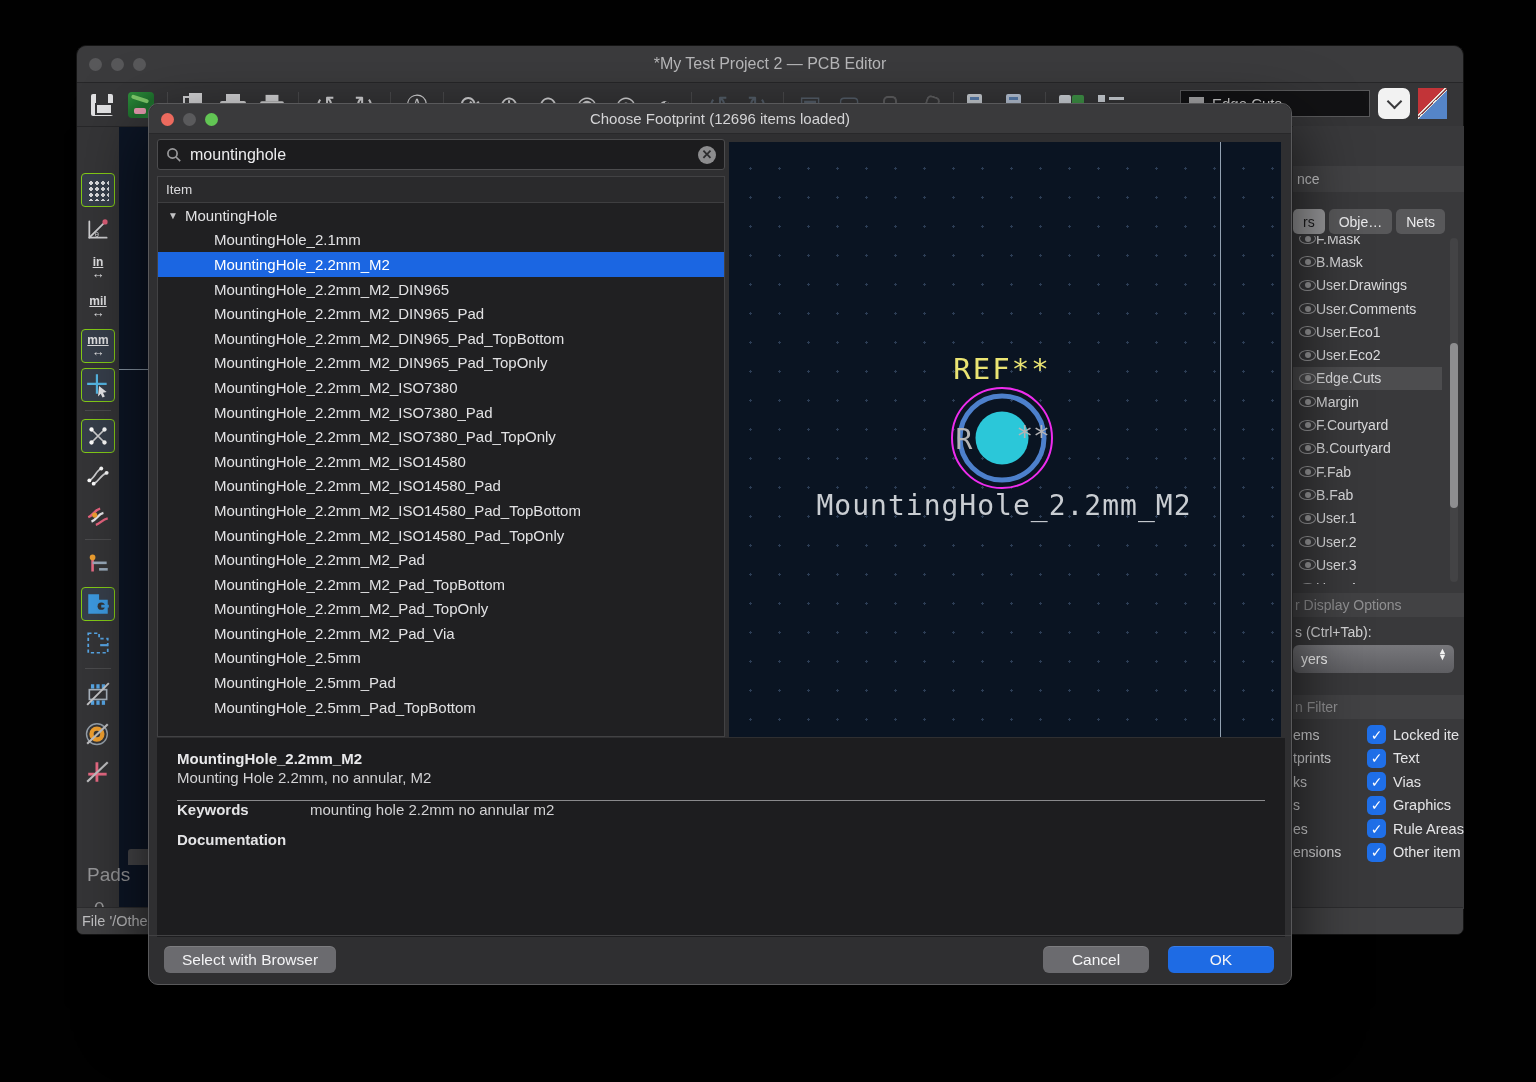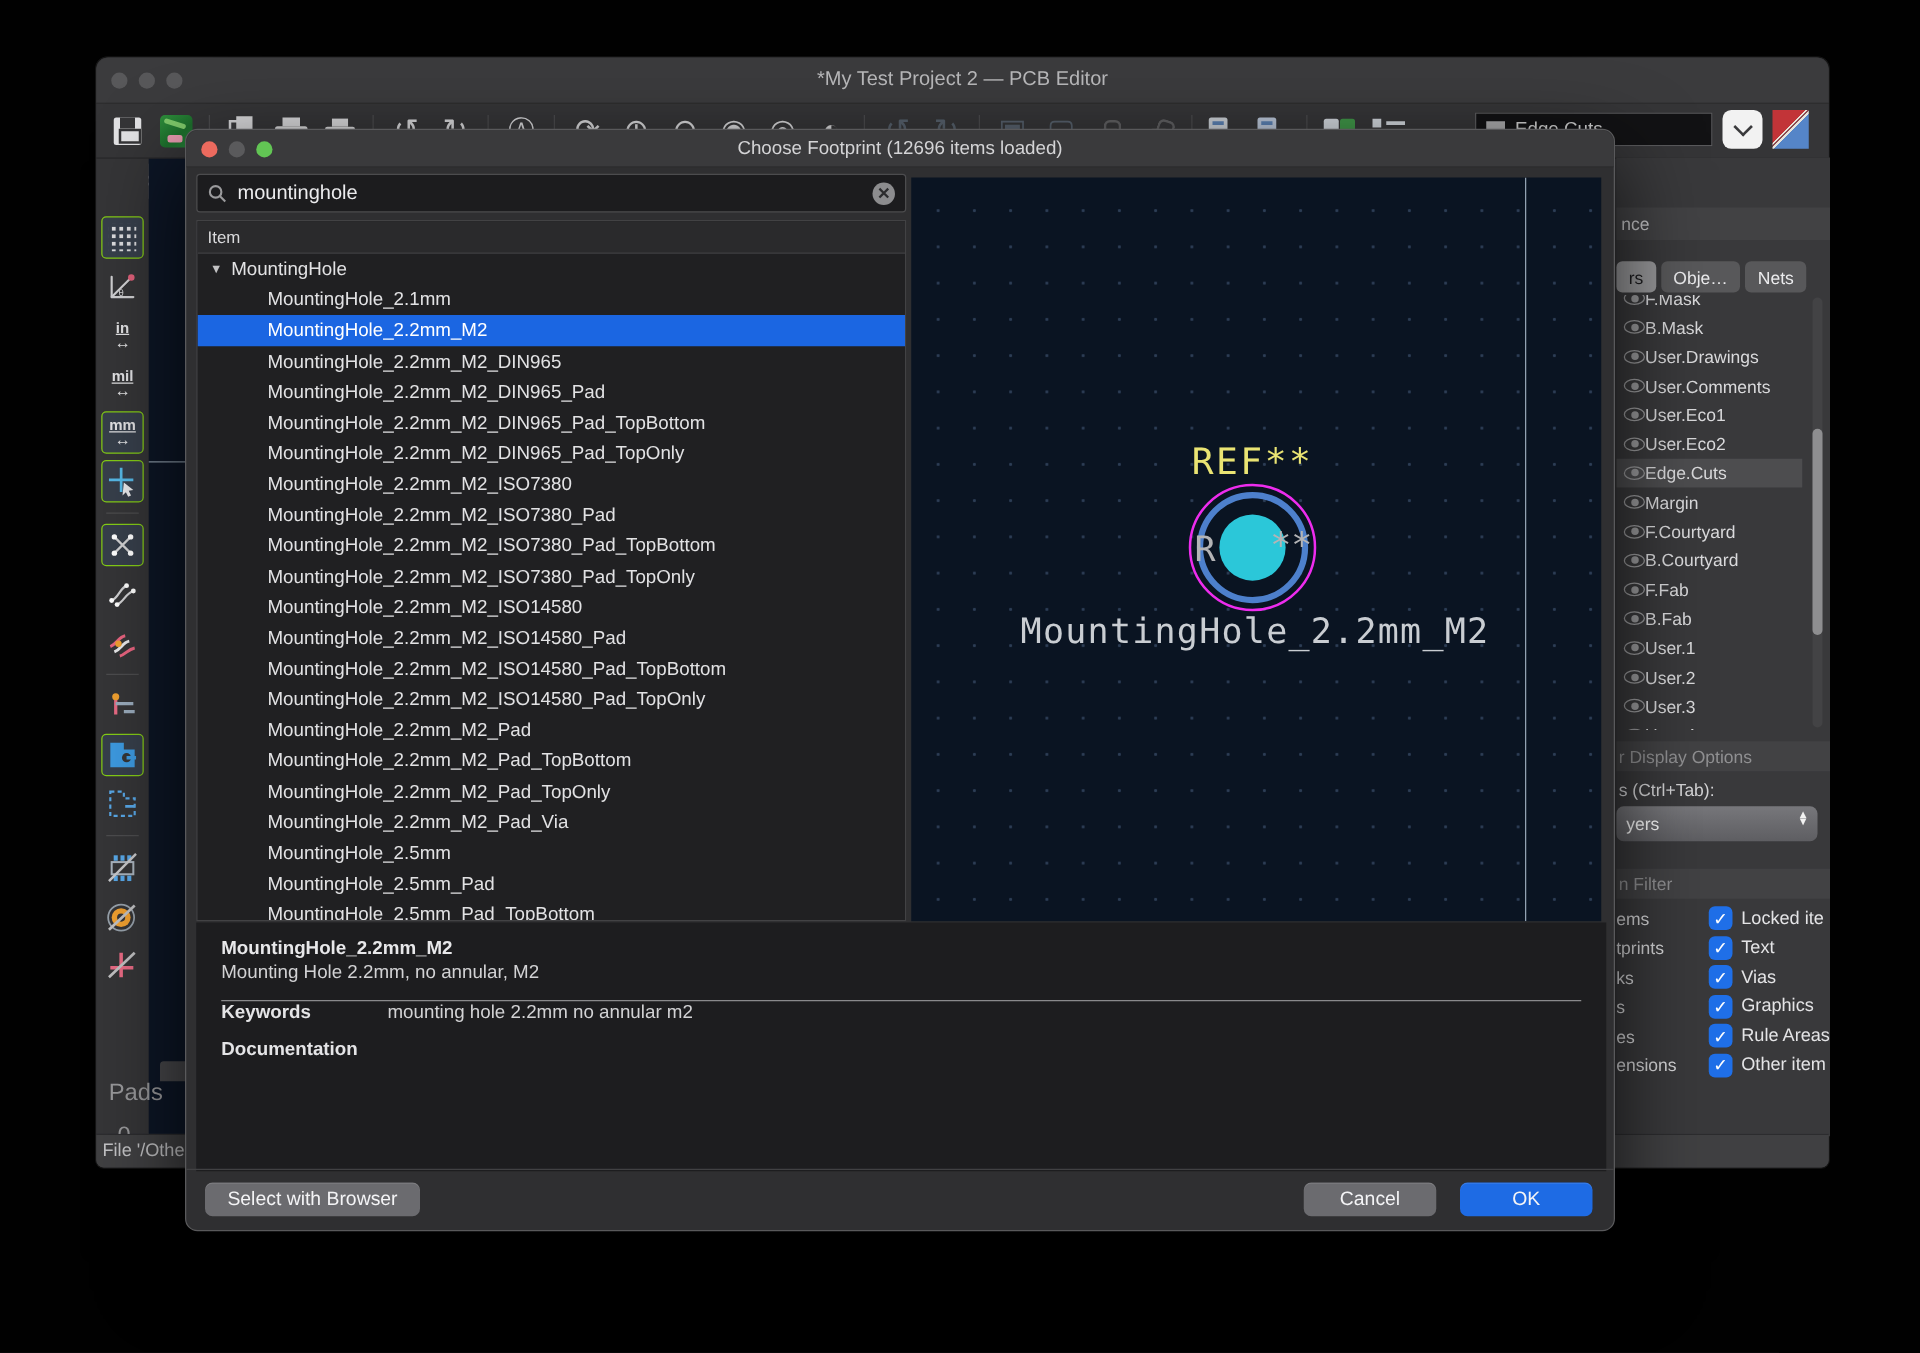--- a/index.html
+++ b/index.html
@@ -604,21 +604,20 @@
             <span>MountingHole</span>
           </div>
           <div class="fp-row child">MountingHole_2.1mm</div>
           <div class="fp-row child selected">MountingHole_2.2mm_M2</div>
           <div class="fp-row child">MountingHole_2.2mm_M2_DIN965</div>
           <div class="fp-row child">MountingHole_2.2mm_M2_DIN965_Pad</div>
           <div class="fp-row child">MountingHole_2.2mm_M2_DIN965_Pad_TopBottom</div>
           <div class="fp-row child">MountingHole_2.2mm_M2_DIN965_Pad_TopOnly</div>
           <div class="fp-row child">MountingHole_2.2mm_M2_ISO7380</div>
           <div class="fp-row child">MountingHole_2.2mm_M2_ISO7380_Pad</div>
-          <div class="fp-row child">MountingHole_2.2mm_M2_ISO7380_Pad_TopBottom</div>
           <div class="fp-row child">MountingHole_2.2mm_M2_ISO7380_Pad_TopOnly</div>
           <div class="fp-row child">MountingHole_2.2mm_M2_ISO14580</div>
           <div class="fp-row child">MountingHole_2.2mm_M2_ISO14580_Pad</div>
           <div class="fp-row child">MountingHole_2.2mm_M2_ISO14580_Pad_TopBottom</div>
           <div class="fp-row child">MountingHole_2.2mm_M2_ISO14580_Pad_TopOnly</div>
           <div class="fp-row child">MountingHole_2.2mm_M2_Pad</div>
           <div class="fp-row child">MountingHole_2.2mm_M2_Pad_TopBottom</div>
           <div class="fp-row child">MountingHole_2.2mm_M2_Pad_TopOnly</div>
           <div class="fp-row child">MountingHole_2.2mm_M2_Pad_Via</div>
           <div class="fp-row child">MountingHole_2.5mm</div>

